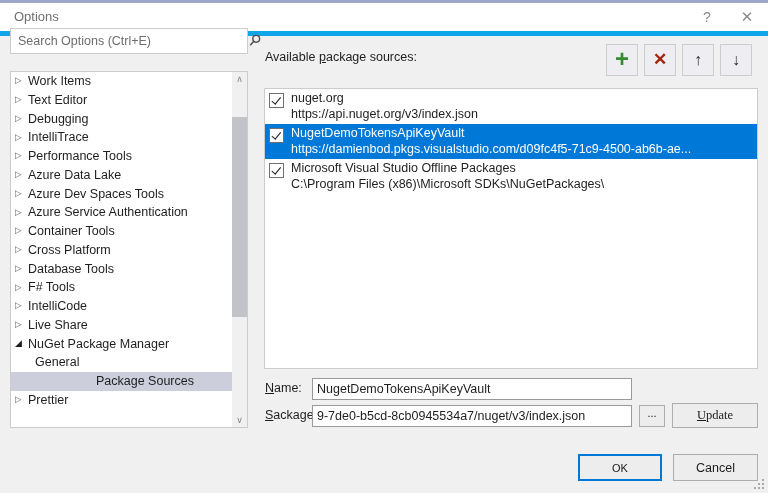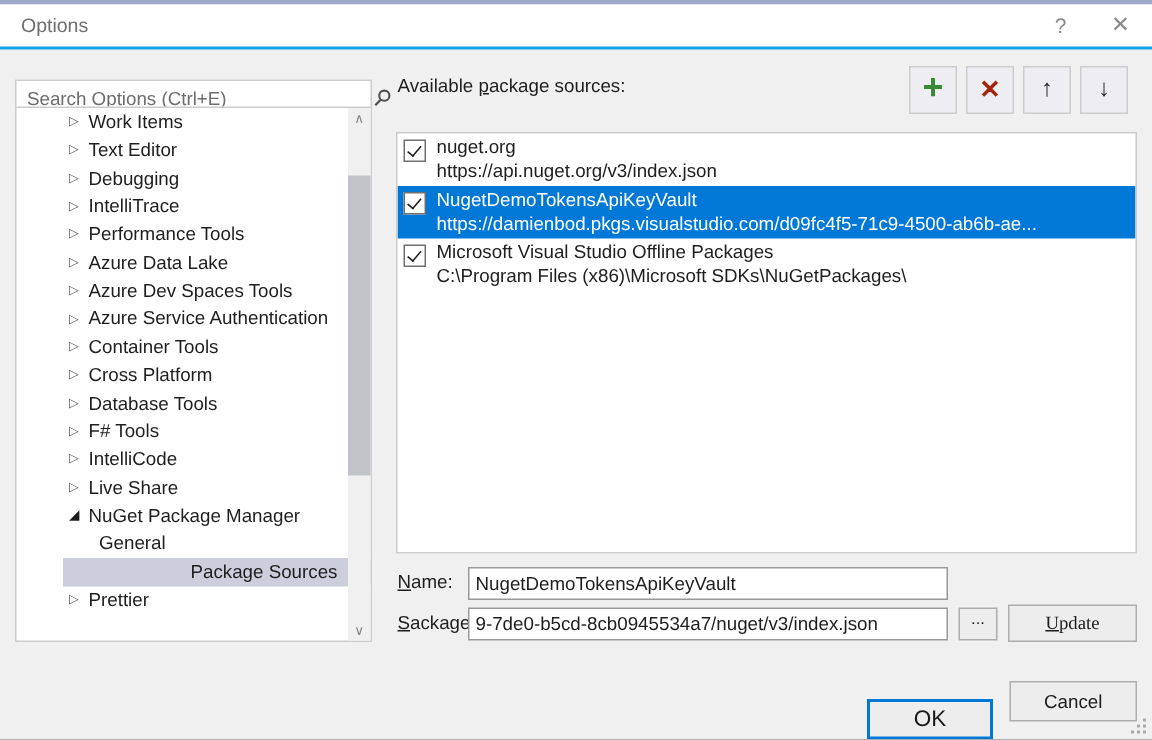--- a/index.html
+++ b/index.html
@@ -1,31 +1,31 @@
 <!DOCTYPE html>
 <html><head>
 <meta charset="utf-8">
 <style>
   html,body{margin:0;padding:0;}
   body{font-family:"Liberation Sans","DejaVu Sans",sans-serif;background:#444;}
   .window{position:relative;width:768px;height:493px;background:#f0f0f0;overflow:hidden;}
   .topline{position:absolute;left:0;top:0;width:768px;height:3px;background:#9fa8c9;}
-  .titlebar{position:absolute;left:0;top:3px;width:768px;height:28px;background:#ffffff;border-bottom:2px solid #0ea5e9;}
+  .titlebar{position:absolute;left:0;top:3px;width:768px;height:28px;background:#ffffff;border-bottom:5px solid #0ea5e9;}
   .title{position:absolute;left:14px;top:6px;font-size:13px;color:#6e6e6e;}
   .tb-btn{position:absolute;top:5px;width:18px;height:18px;text-align:center;font-size:14px;color:#8a8a8a;cursor:pointer;line-height:18px;}
   .tb-help{right:52px;}
   .tb-close{right:12px;font-size:15px;}
 
   
-  .search-wrap{position:absolute;left:10px;top:53px;width:258px;height:26px;}
+  .search-wrap{position:absolute;left:10px;top:28px;width:258px;height:26px;}
   .search{position:absolute;left:0;top:0;width:238px;height:26px;box-sizing:border-box;border:1px solid #cccccc;background:#ffffff;font-family:inherit;font-size:12.5px;color:#1e1e1e;padding:0 26px 0 7px;outline:none;}
   .search::placeholder{color:#6d6d6d;opacity:1;}
   .search-icon{position:absolute;right:7px;top:6px;}
 
-  .tree{position:absolute;left:10px;top:71px;width:238px;height:357px;box-sizing:border-box;background:#ffffff;border:1px solid #cccccc;overflow:hidden;padding-left:31px;}
+  .tree{position:absolute;left:10px;top:71px;width:238px;height:357px;box-sizing:border-box;background:#ffffff;border:1px solid #cccccc;overflow:hidden;}
   .tree-item{height:18.75px;line-height:18.75px;font-size:12.5px;color:#1e1e1e;white-space:nowrap;padding-left:2px;width:220px;cursor:default;}
   .tree-item .glyph{display:inline-block;width:13px;font-size:8.5px;color:#5a5a5a;text-align:left;padding-left:2px;vertical-align:middle;margin-top:-2px;}
   .tree-item .glyph.exp{color:#1b1b1b;font-size:9px;}
   .tree-item.child{padding-left:24px;}
   .tree-item.selected{background:#cccedb;text-align:center;}
 
   .tree-sb{position:absolute;left:232px;top:72px;width:15px;height:355px;background:#f0f0f0;}
   .sb-arrow{position:absolute;left:0;width:15px;height:14px;font-size:9px;color:#868686;text-align:center;line-height:14px;cursor:pointer;}
   .sb-arrow.up{top:0;}
   .sb-arrow.down{bottom:0;}
@@ -53,21 +53,21 @@
 
   .fld-label{position:absolute;font-size:12.5px;color:#1e1e1e;}
   .fld{position:absolute;box-sizing:border-box;height:22px;border:1px solid #999999;background:#ffffff;font-family:inherit;font-size:12.5px;color:#1e1e1e;padding:0 4px;outline:none;}
   .name-label{left:265px;top:381px;text-align:center;}
   .name-input{left:312px;top:378px;width:320px;}
   .source-label{left:265px;top:408px;}
   .source-input{left:312px;top:405px;width:320px;}
   .browse-btn{position:absolute;left:639px;top:405px;width:26px;height:22px;box-sizing:border-box;background:#ededed;border:1px solid #adadad;font-family:inherit;font-size:11px;color:#1b1b1b;cursor:pointer;padding:0 0 6px 0;}
   .update-btn{position:absolute;left:672px;top:403px;width:86px;height:25px;box-sizing:border-box;background:#ededed;border:1px solid #adadad;font-family:Liberation Serif, serif;font-size:12.5px;color:#1b1b1b;cursor:pointer;}
 
-  .ok-btn{position:absolute;left:578px;top:466px;width:84px;height:27px;box-sizing:border-box;background:#ededed;border:2px solid #0078d7;font-family:inherit;font-size:15px;color:#1b1b1b;cursor:pointer;}
+  .ok-btn{position:absolute;left:578px;top:454px;width:84px;height:27px;box-sizing:border-box;background:#ededed;border:2px solid #0078d7;font-family:inherit;font-size:11px;color:#1b1b1b;cursor:pointer;}
   .cancel-btn{position:absolute;left:673px;top:454px;width:85px;height:27px;box-sizing:border-box;background:#ededed;border:1px solid #adadad;font-family:inherit;font-size:12.5px;color:#1b1b1b;cursor:pointer;}
 
   .grip{position:absolute;right:3px;bottom:3px;width:11px;height:11px;}
   .grip::before{content:"";position:absolute;left:0;top:8px;width:2px;height:2px;background:#aaaaaa;
     box-shadow:4px 0 #aaaaaa,8px 0 #aaaaaa,4px -4px #aaaaaa,8px -4px #aaaaaa,8px -8px #aaaaaa;}
 </style>
 </head>
 <body>
 
 <div class="window">

